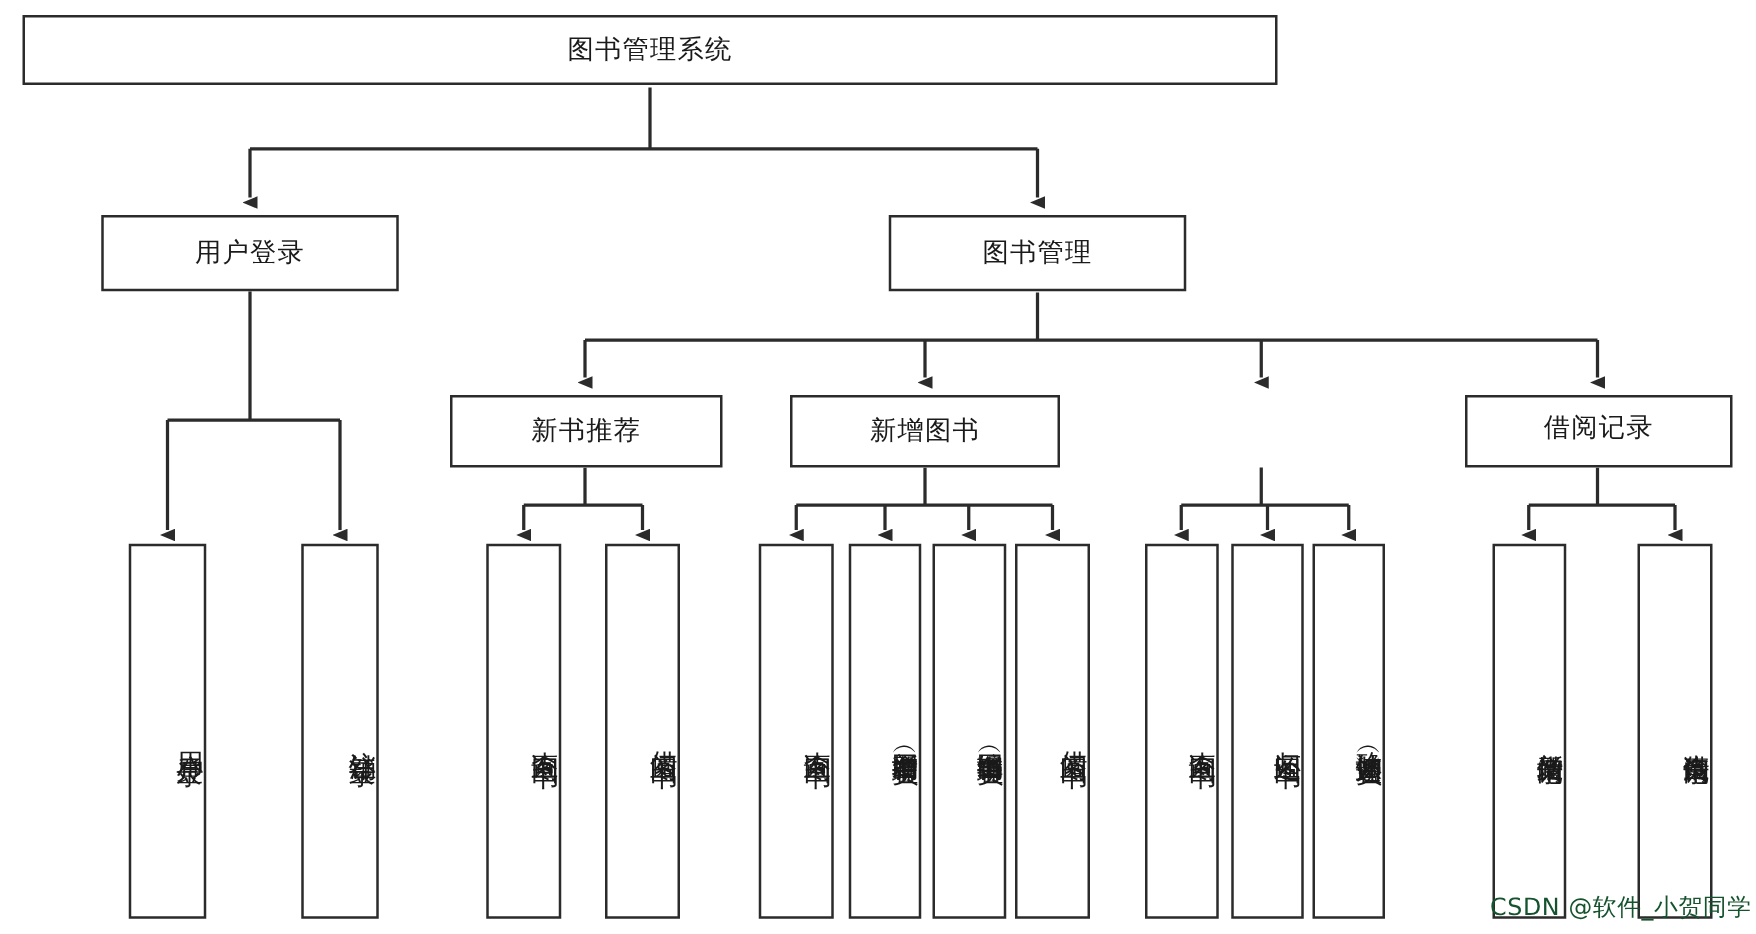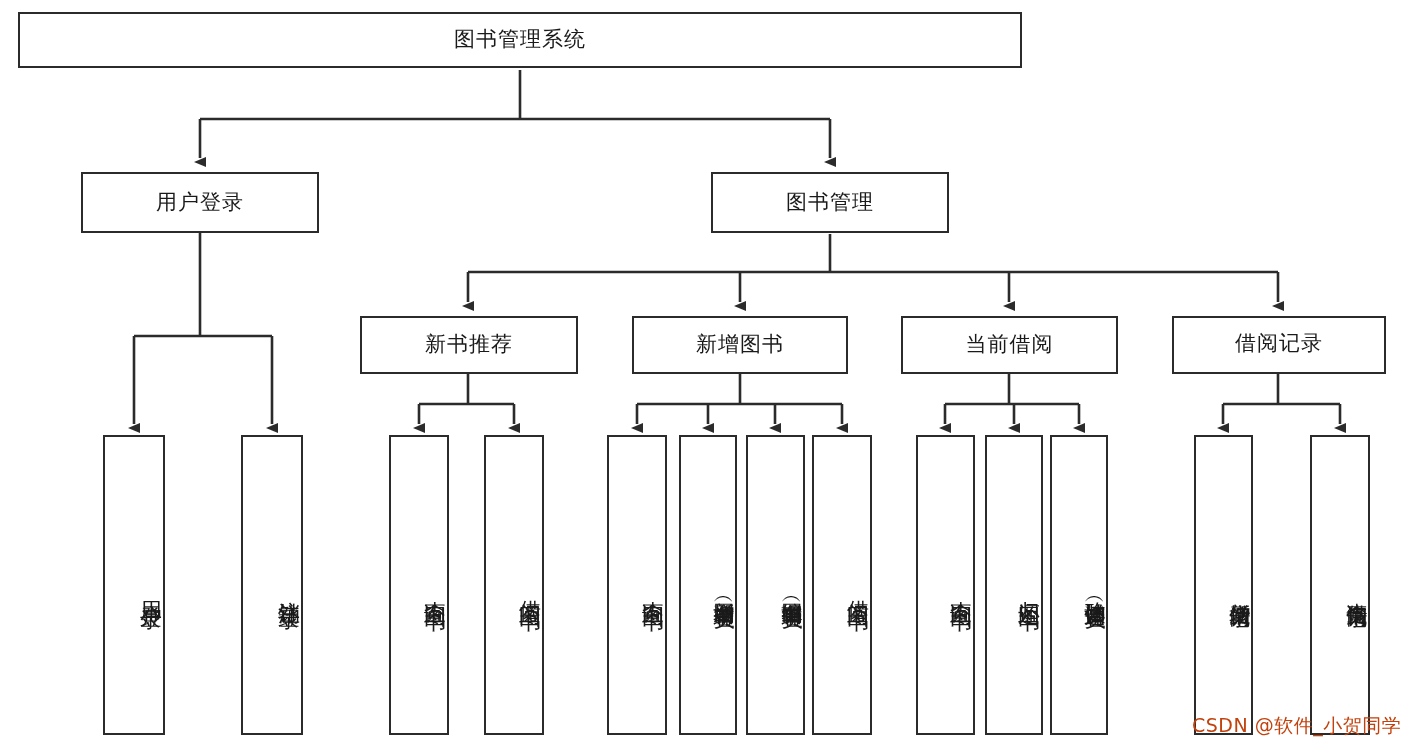--- a/index.html
+++ b/index.html
@@ -56,21 +56,21 @@
     font-size: 21px;
     letter-spacing: 1px;
   }
   .node-label {
     display: block;
     white-space: nowrap;
   }
   .watermark {
     position: absolute;
     font-size: 19px;
-    color: #c2410c;
+    color: #14532d;
     white-space: nowrap;
     letter-spacing: 0.5px;
     pointer-events: none;
   }
 </style>
 </head>
 <body>
 
 <div id="canvas">
 
@@ -140,23 +140,20 @@
   </div>
 
   <div class="node horiz" style="left:711px; top:172px; width:238px; height:61px;">
     <span class="node-label">图书管理</span>
   </div>
 
   <div class="node horiz" style="left:632px; top:316px; width:216px; height:58px;">
     <span class="node-label">新增图书</span>
   </div>
 
-  <div class="node horiz" style="left:901px; top:316px; width:217px; height:58px;">
-    <span class="node-label">当前借阅</span>
-  </div>
 
   <div class="node horiz" style="left:1172px; top:316px; width:214px; height:58px;font-family:Liberation Mono, monospace;">
     <span class="node-label">借阅记录</span>
   </div>
 
   <div class="node vert" style="left:103px; top:435px; width:62px; height:300px;">
     <span class="node-label">用户登录</span>
   </div>
 
   <div class="node vert" style="left:241px; top:435px; width:62px; height:300px;">

